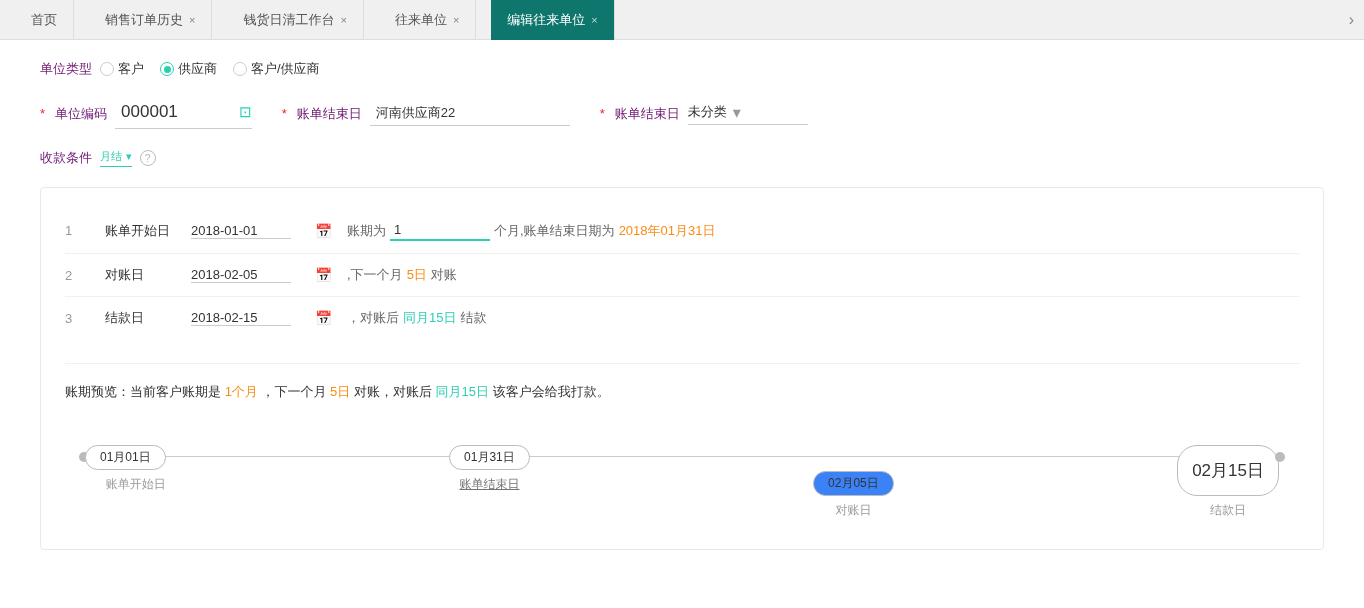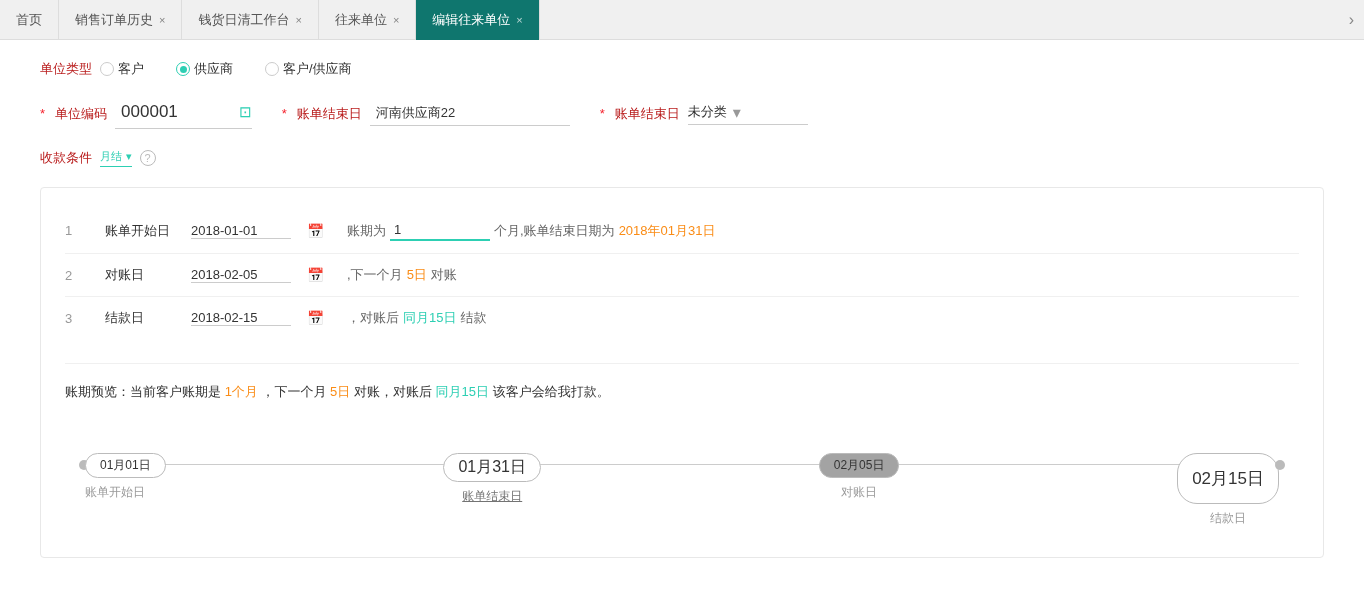--- a/index.html
+++ b/index.html
@@ -17,20 +17,21 @@
       display: flex;
       align-items: center;
       padding: 16px 16px;
       height: 40px;
       cursor: pointer;
       font-size: 13px;
       color: #555;
       border-right: 1px solid #ddd;
       white-space: nowrap;
       gap: 6px;
+      margin-left: 15px;
     }
     .tab.active {
       background: #0f766e;
       color: #fff;
     }
     .tab .close-x {
       font-size: 11px;
       opacity: 0.7;
       cursor: pointer;
     }
@@ -55,31 +56,31 @@
       align-items: center;
       margin-bottom: 20px;
       gap: 30px;
     }
     .form-group {
       display: flex;
       align-items: center;
       gap: 8px;
     }
     .form-group label {
-      color: #b91c1c;
+      color: #701a75;
       white-space: nowrap;
     }
     .required-star {
       color: #f5222d;
       margin-right: 2px;
     }
     .radio-group {
       display: flex;
       align-items: center;
-      gap: 32px;
+      gap: 16px;
     }
     .radio-item {
       display: flex;
       align-items: center;
       gap: 4px;
       cursor: pointer;
     }
     .radio-circle {
       width: 14px;
       height: 14px;
@@ -213,21 +214,21 @@
     }
     .step-label {
       width: 70px;
       color: #333;
       font-size: 13px;
       flex-shrink: 0;
     }
     .step-date {
       display: flex;
       align-items: center;
-      gap: 16px;
+      gap: 24px;
       width: 140px;
       flex-shrink: 0;
     }
     .step-date input {
       border: none;
       border-bottom: 1px solid #ccc;
       font-size: 13px;
       color: #333;
       outline: none;
       width: 100px;
@@ -263,21 +264,21 @@
       color: #333;
       outline: none;
       padding: 2px 4px;
       background: transparent;
     }
 
     
     .preview-text {
       font-size: 13px;
       color: #333;
-      margin-bottom: 40px;
+      margin-bottom: 32px;
       line-height: 1.8;
     }
   </style>
 </head>
 <body>
 
 <div class="tabs-bar">
   <div class="tab">
     <span>首页</span>
   </div>
@@ -415,36 +416,36 @@
         <span class="highlight-teal">同月15日</span>
         <span>该客户会给我打款。</span>
       </div>
 
       <div style="position: relative; padding: 10px 0;">
         <div style="position: absolute; top: 21px; left: 30px; right: 30px; height: 1px; background: #ccc;"></div>
         <div style="display: flex; justify-content: space-between; align-items: flex-start; padding: 0 20px;">
 
           <div style="position: absolute; left: 14px; top: 17px; width: 10px; height: 10px; border-radius: 50%; background: #bbb; z-index:1;"></div>
 
-          <div style="display:flex;flex-direction:column;align-items:flex-start;gap:6px;">
+          <div style="display:flex;flex-direction:column;align-items:flex-end;gap:6px;">
             <div style="background:#fff;border:1px solid #bbb;border-radius:20px;padding:3px 14px;font-size:12px;color:#333;white-space:nowrap;z-index:1;">
               <span>01月01日</span>
             </div>
             <span style="font-size:12px;color:#999;">账单开始日</span>
           </div>
 
           <div style="display:flex;flex-direction:column;align-items:center;gap:6px;">
-            <div style="background:#fff;border:1px solid #bbb;border-radius:20px;padding:3px 14px;font-size:16px;color:#333;white-space:nowrap;z-index:1;">
+            <div style="background:#fff;border:1px solid #bbb;border-radius:20px;padding:3px 14px;font-size:12px;color:#333;white-space:nowrap;z-index:1;">
               <span>01月31日</span>
             </div>
             <span style="font-size:12px;color:#737373;text-decoration:underline;">账单结束日</span>
           </div>
 
           <div style="display:flex;flex-direction:column;align-items:center;gap:6px;">
-            <div style="background:#a3a3a3;border:1px solid #bbb;border-radius:20px;padding:3px 14px;font-size:12px;color:#333;white-space:nowrap;z-index:1;">
+            <div style="background:#3b82f6;border:1px solid #bbb;border-radius:20px;padding:3px 14px;font-size:12px;color:#333;white-space:nowrap;z-index:1;margin-top:26px;">
               <span>02月05日</span>
             </div>
             <span style="font-size:12px;color:#999;">对账日</span>
           </div>
 
           <div style="display:flex;flex-direction:column;align-items:center;gap:6px;">
             <div style="background:#fff;border:1px solid #bbb;border-radius:20px;padding:13px 14px;font-size:17px;color:#333;white-space:nowrap;z-index:1;">
               <span>02月15日</span>
             </div>
             <span style="font-size:12px;color:#999;">结款日</span>

